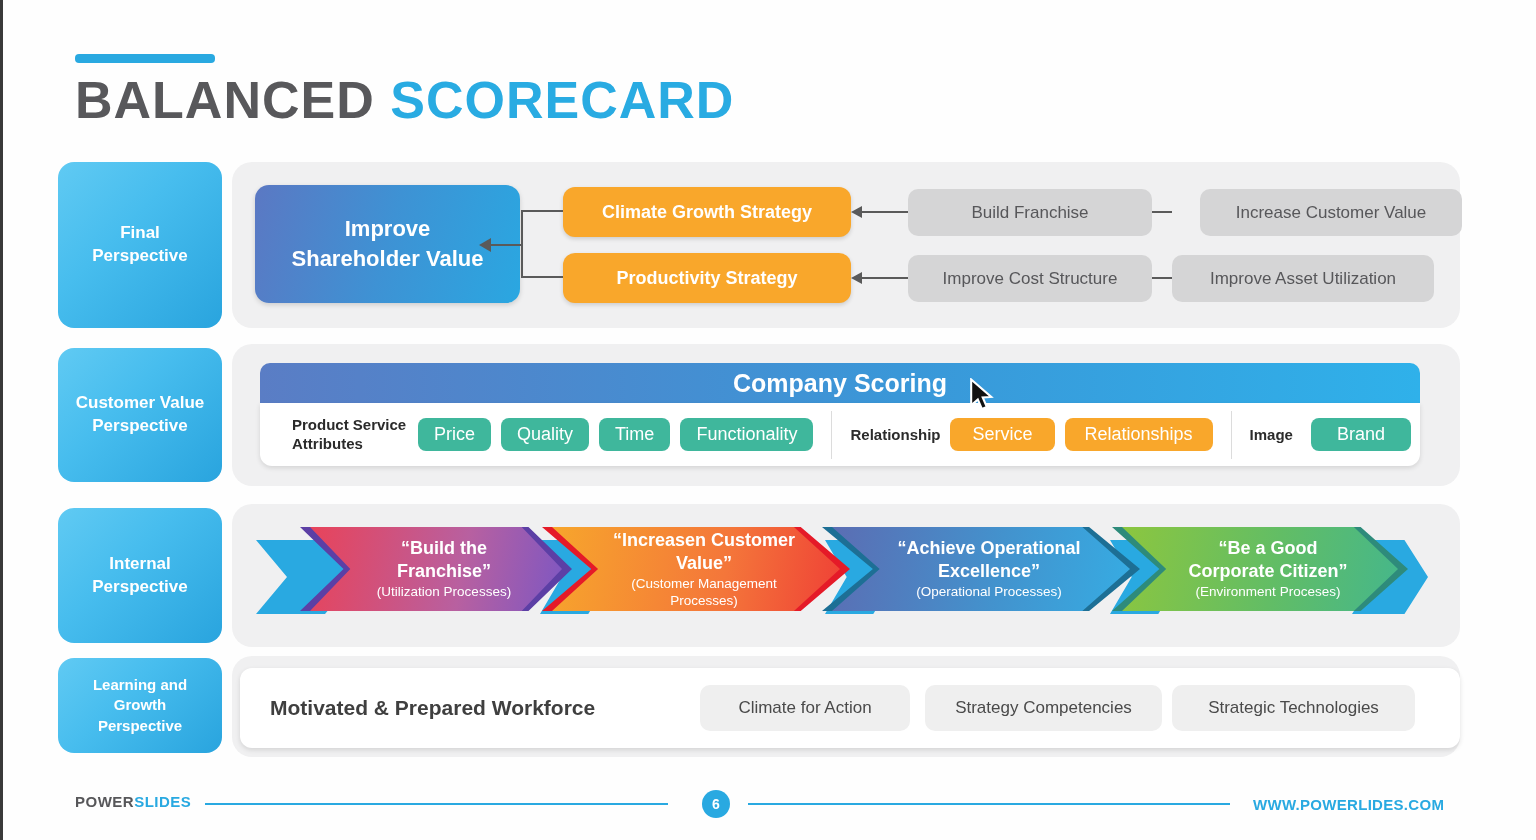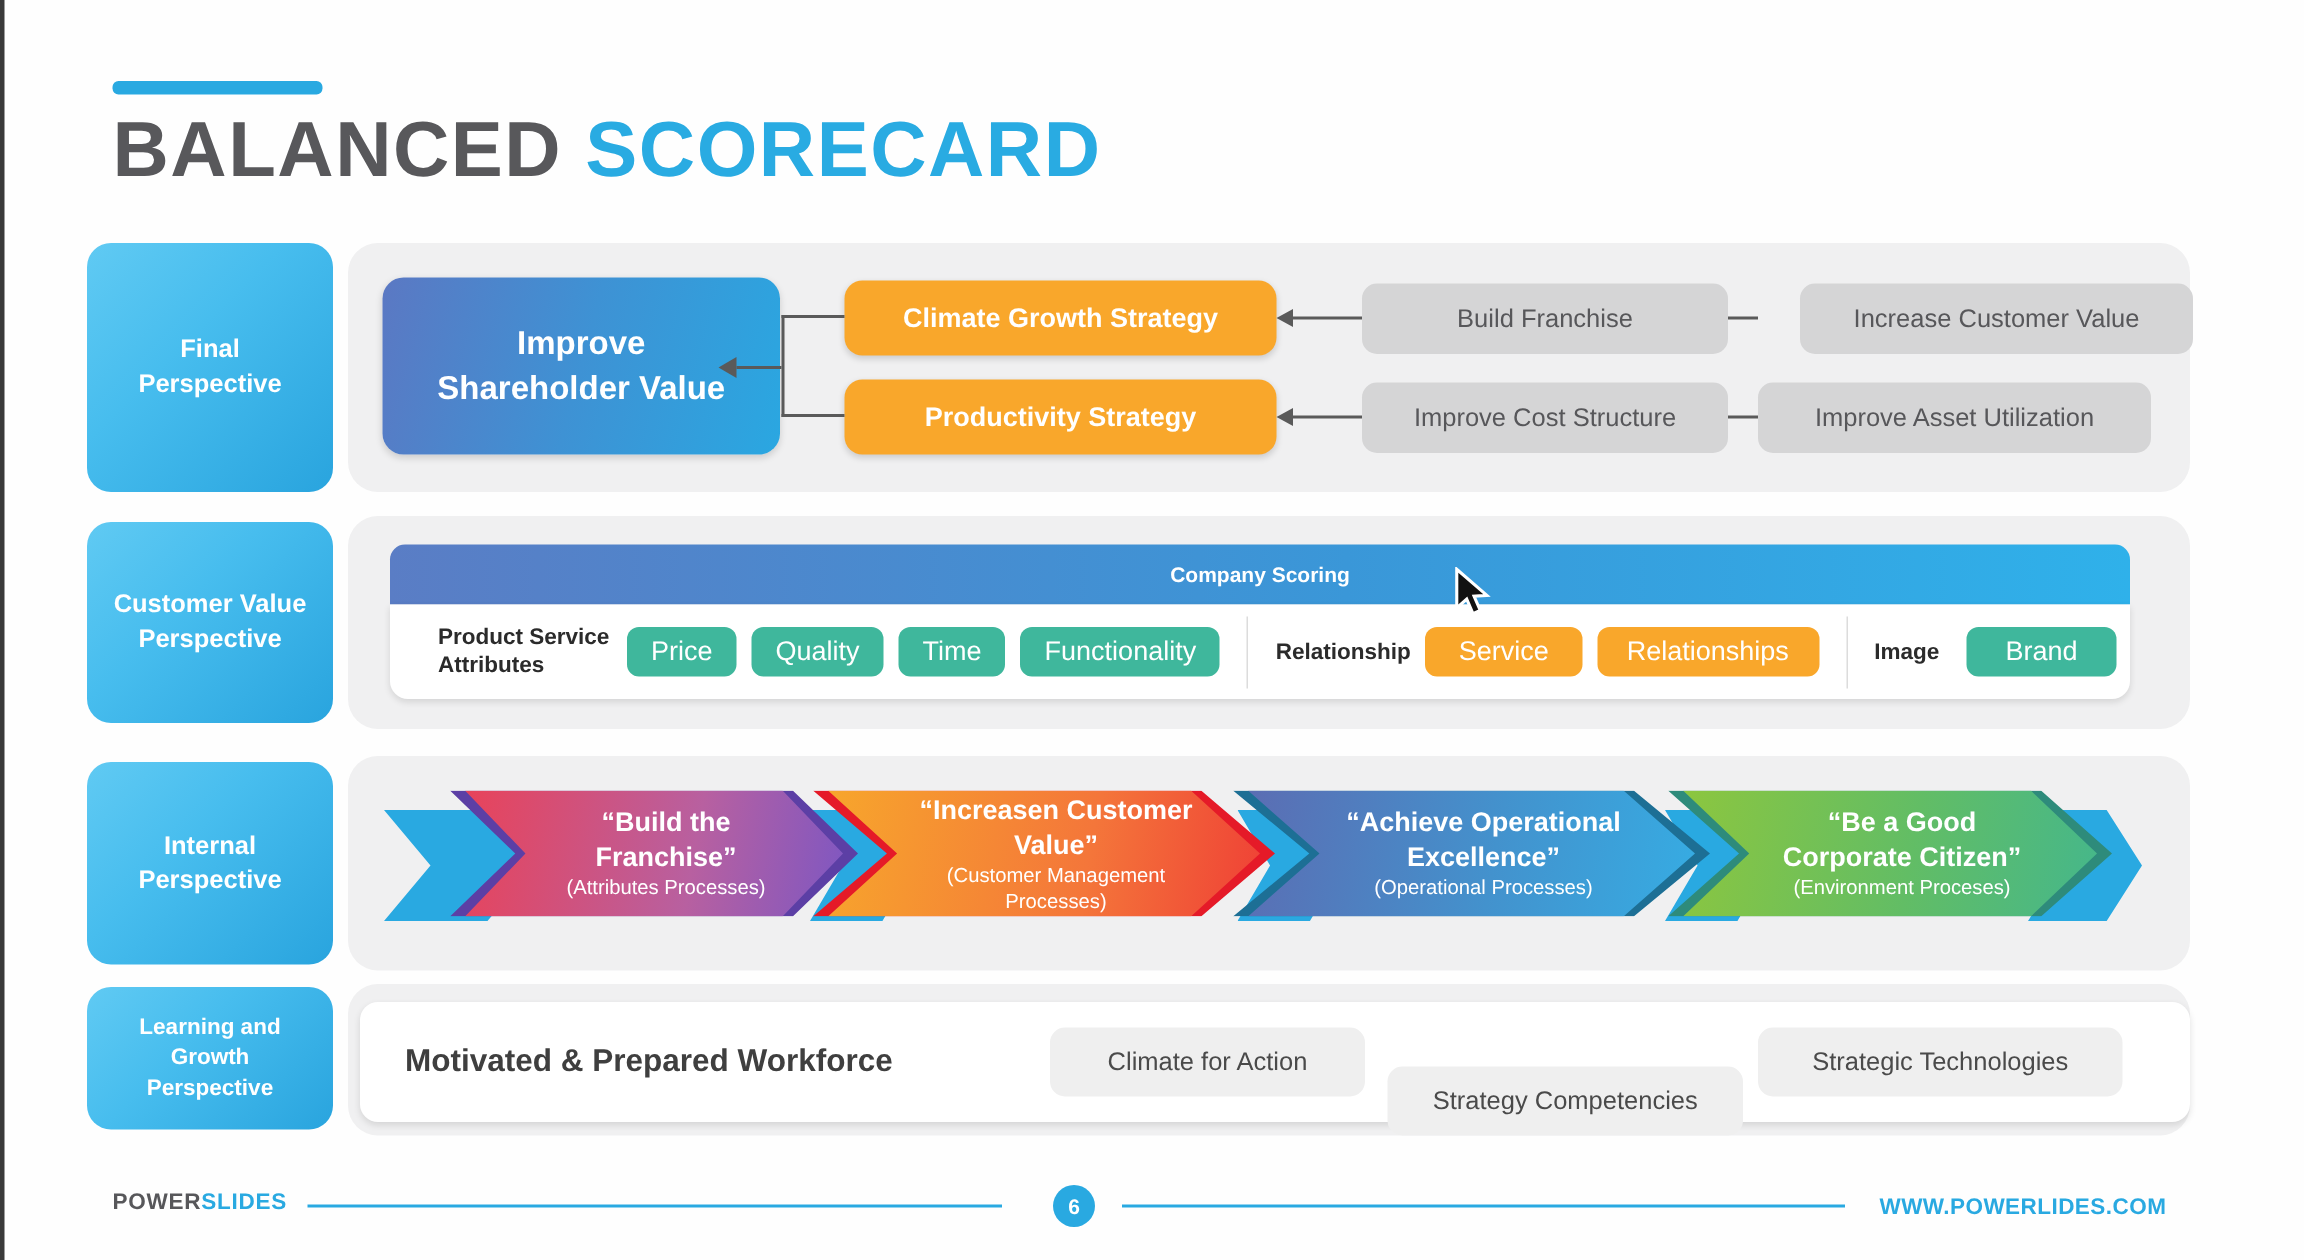--- a/index.html
+++ b/index.html
@@ -46,21 +46,21 @@
   .gb2 { left:1200px; top:189px; width:262px; }
   .gb3 { left:908px; top:255px; width:244px; }
   .gb4 { left:1172px; top:255px; width:262px; }
   .cline { position:absolute; background:#5a5a5a; }
   .arrow-w { position:absolute; width:0; height:0; border-top:7px solid transparent; border-bottom:7px solid transparent; border-right:12px solid #5a5a5a; }
   .arrow-s { position:absolute; width:0; height:0; border-top:6px solid transparent; border-bottom:6px solid transparent; border-right:11px solid #5a5a5a; }
 
   
   .score-header { position:absolute; left:260px; top:363px; width:1160px; height:40px;
                   background:linear-gradient(90deg,#5a7dc5 0%, #3a97d8 55%, #2fb1ea 100%);
-                  border-radius:10px 10px 0 0; color:#fff; font-weight:bold; font-size:14px;
+                  border-radius:10px 10px 0 0; color:#fff; font-weight:bold; font-size:25px;
                   display:flex; align-items:center; justify-content:center; }
   .score-body { position:absolute; left:260px; top:403px; width:1160px; height:63px; background:#fff;
                 border-radius:0 0 12px 12px; box-shadow:0 2px 5px rgba(0,0,0,.12);
                 display:flex; align-items:center; padding:0 20px 0 32px; }
   .attr-label { font-weight:bold; font-size:15px; color:#2b2b2b; line-height:1.25; width:116px; flex:none; }
   .chip { flex:none; border-radius:8px; color:#fff; font-size:18px; padding:6px 16px; margin-left:10px; text-align:center; }
   .chip.teal { background:#3fb79c;text-align:center; }
   .chip.orange { background:#f9a72b; }
   .vdiv { flex:none; width:1px; height:48px; background:#dcdcdc; margin:0 8px 0 18px; }
   .small-label { flex:none; font-weight:bold; font-size:15px; color:#2b2b2b; margin-left:10px; }
@@ -87,21 +87,21 @@
   .c4 .chev-shadow { background:#2e8b7b; }
 
   
   .work-card { position:absolute; left:240px; top:668px; width:1220px; height:80px; background:#fff;
                border-radius:12px; box-shadow:0 2px 5px rgba(0,0,0,.12); }
   .work-head { position:absolute; left:270px; top:668px; height:80px; display:flex; align-items:center;
                font-weight:bold; font-size:21px; color:#3f3f3f; }
   .lchip { position:absolute; top:685px; height:46px; background:#efefef; border-radius:10px; color:#4a4a4a; font-size:17px;
            display:flex; align-items:center; justify-content:center; }
   .lc1 { left:700px; width:210px; }
-  .lc2 { left:925px; width:237px;margin-top:26px; }
+  .lc2 { left:925px; width:237px; }
   .lc3 { left:1172px; width:243px; }
 
   
   .brand { position:absolute; left:75px; top:793px; font-size:15px; font-weight:bold; letter-spacing:.5px; }
   .brand .b1 { color:#57575a; } .brand .b2 { color:#29a9e1; }
   .fline { position:absolute; top:803px; height:2px; background:#29a9e1; }
   .fl1 { left:205px; width:463px; }
   .fl2 { left:748px; width:482px; }
   .page-bubble { position:absolute; left:702px; top:790px; width:28px; height:28px; border-radius:50%;
                  background:#29a9e1; color:#fff; font-weight:bold; font-size:14px;
@@ -170,21 +170,21 @@
   <div class="chev-blue" style="left:256px; width:100px;"></div>
   <div class="chev-blue" style="left:540px; width:70px;"></div>
   <div class="chev-blue" style="left:825px; width:70px;"></div>
   <div class="chev-blue" style="left:1110px; width:70px;"></div>
   <div class="chev-blue" style="left:1352px; width:76px;"></div>
 
   <div class="chev c1" style="left:310px; width:252px;">
     <div class="chev-shadow"></div>
     <div class="chev-main">
       <div class="chev-title">“Build the Franchise”</div>
-      <div class="chev-sub">(Attributes Processes)</div>
+      <div class="chev-sub">(Utilization Processes)</div>
     </div>
   </div>
   <div class="chev c2" style="left:552px; width:288px;">
     <div class="chev-shadow"></div>
     <div class="chev-main">
       <div class="chev-title">“Increasen Customer Value”</div>
       <div class="chev-sub">(Customer Management Processes)</div>
     </div>
   </div>
   <div class="chev c3" style="left:832px; width:298px;">

